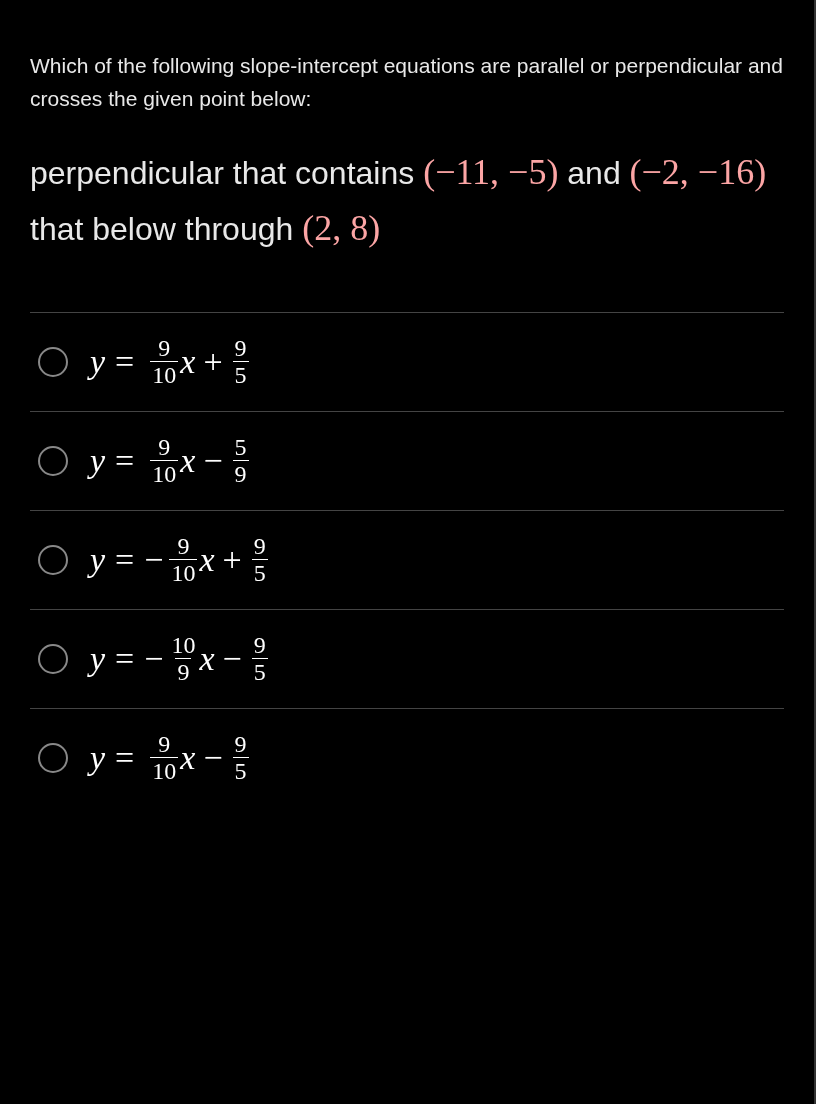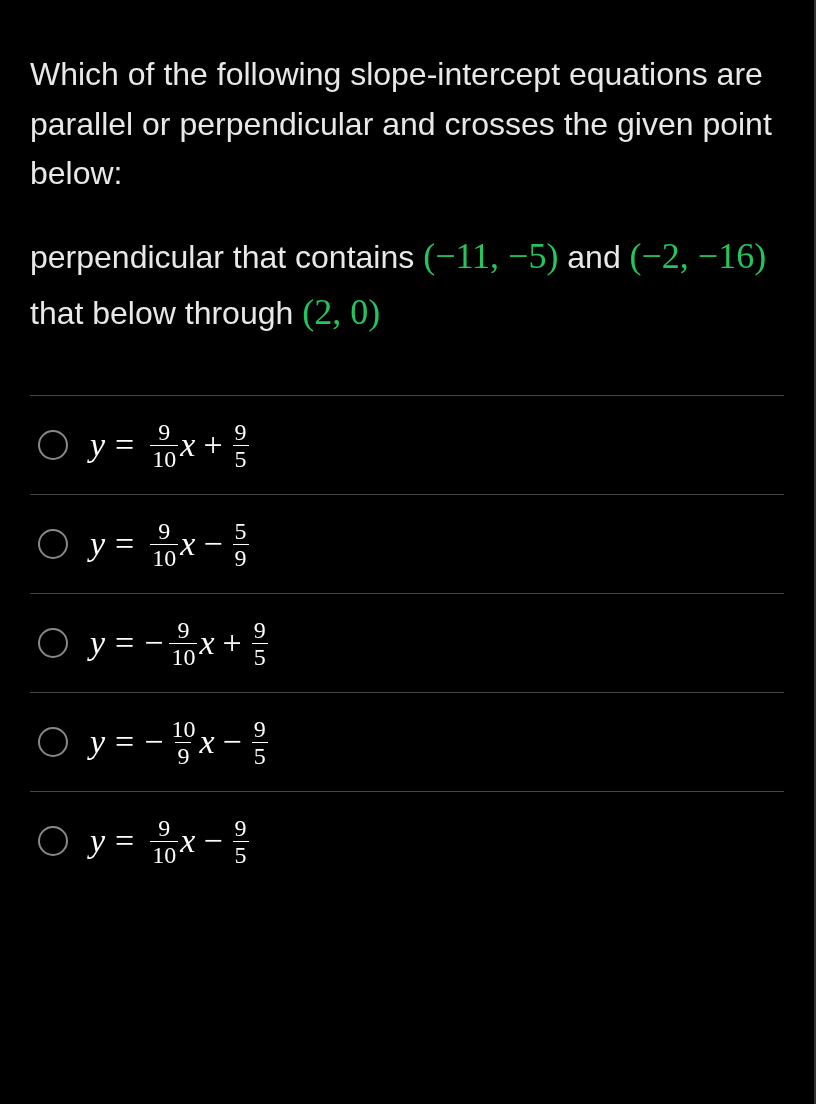--- a/index.html
+++ b/index.html
@@ -14,35 +14,35 @@
   }
   .page {
     box-sizing: border-box;
     width: 816px;
     height: 1104px;
     padding: 50px 30px 30px 30px;
     position: relative;
     border-right: 2px solid #333;
   }
   .question {
-    font-size: 32px;
+    font-size: 21px;
     line-height: 1.55;
     color: #e8e8e8;
     margin-bottom: 30px;
   }
   .condition {
     font-size: 32px;
     line-height: 1.55;
     color: #e8e8e8;
     margin-bottom: 55px;
   }
   .mathbig {
     font-family: "Cambria Math", "STIXGeneral", "Times New Roman", serif;
     font-size: 36px;
-    color: #22c55e;
+    color: #fca5a5;
   }
   .options {
     border-top: 1px solid #444;
   }
   .option {
     display: flex;
     align-items: center;
     border-bottom: 1px solid #444;
     padding: 18px 8px;
     min-height: 62px;
@@ -93,21 +93,21 @@
   }
 </style>
 </head>
 <body>
 
 <div class="page">
 
   <div class="question">Which of the following slope-intercept equations are parallel or perpendicular and crosses the given point below:</div>
 
   <div class="condition">
-    <span>perpendicular that contains </span><span class="mathbig">(−11, −5)</span><span> and </span><span class="mathbig">(−2, −16)</span><span> that below through </span><span class="mathbig">(2, 0)</span>
+    <span>perpendicular that contains </span><span class="mathbig">(−11, −5)</span><span> and </span><span class="mathbig">(−2, −16)</span><span> that below through </span><span class="mathbig">(2, 8)</span>
   </div>
 
   <div class="options">
 
     <div class="option">
       <div class="radio"></div>
       <div class="eqn">
         <span class="var">y</span>
         <span class="eqop">=</span>
         <span class="neg"></span>

